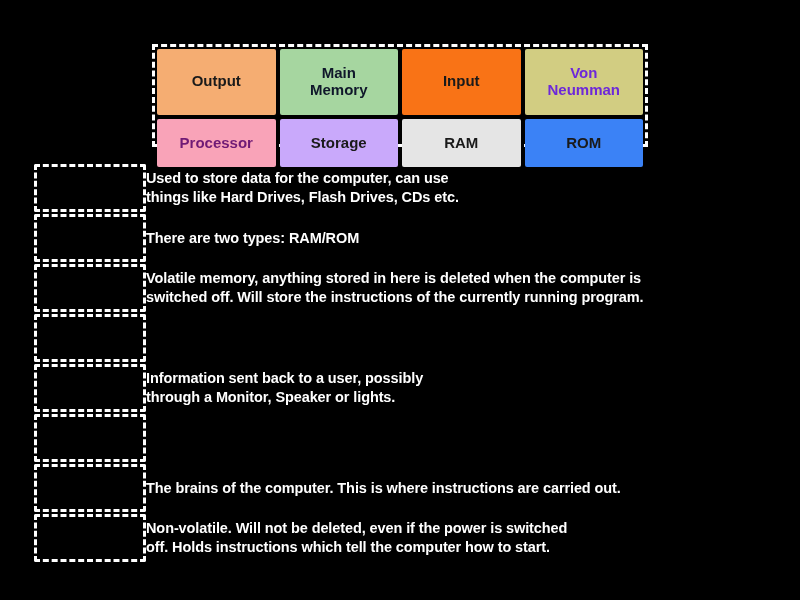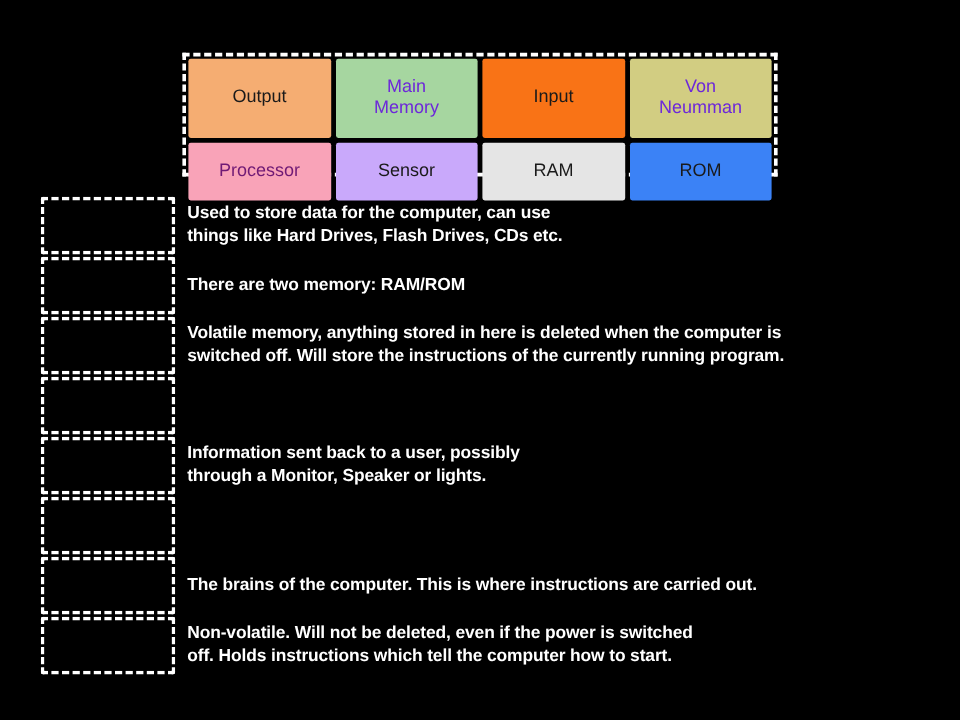--- a/index.html
+++ b/index.html
@@ -42,21 +42,21 @@
     gap: 4px;
   }
   .tile {
     display: flex;
     align-items: center;
     justify-content: center;
     text-align: center;
     color: #1a1a1a;
     font-size: 15px;
     line-height: 1.12;
-    font-weight: 400;
+    font-weight: 700;
     border-radius: 2px;
     cursor: move;
     user-select: none;
     padding: 16px 2px;
     box-sizing: border-box;
     white-space: pre-line;
   }
 
   
   .rows {
@@ -74,60 +74,59 @@
   .dropzone {
     flex: 0 0 auto;
     width: 112px;
     height: 48px;
     border: 3px dashed #ffffff;
     box-sizing: border-box;
     border-radius: 2px;
   }
   .qtext {
     flex: 1 1 auto;
-    margin-left: 10px;
     color: #ffffff;
     font-size: 14.5px;
     font-weight: bold;
     line-height: 1.28;
     white-space: pre-line;
     letter-spacing: -0.1px;
   }
 </style>
 </head>
 <body>
 
 <div id="stage" style="background: rgb(0, 0, 0);">
 
   <div class="tile-tray">
     <div class="tile-grid">
       <div class="tile" style="background: rgb(245, 173, 114); color: rgb(26, 26, 26);">Output</div>
-      <div class="tile" style="background: rgb(166, 214, 160); color: #6d28d9;">Main
+      <div class="tile" style="background: rgb(166, 214, 160); color: #0f172a;">Main
 Memory</div>
       <div class="tile" style="background: #f97316; color: rgb(26, 26, 26);">Input</div>
       <div class="tile" style="background: rgb(210, 205, 130); color: #6d28d9;">Von
 Neumman</div>
       <div class="tile" style="background: rgb(249, 163, 184); color: #701a75;">Processor</div>
-      <div class="tile" style="background: rgb(201, 169, 251); color: rgb(26, 26, 26);">Sensor</div>
+      <div class="tile" style="background: rgb(201, 169, 251); color: rgb(26, 26, 26);">Storage</div>
       <div class="tile" style="background: #e5e5e5; color: rgb(26, 26, 26);">RAM</div>
       <div class="tile" style="background: #3b82f6; color: rgb(26, 26, 26);">ROM</div>
     </div>
   </div>
 
   <div class="rows">
 
     <div class="qrow">
       <div class="dropzone"></div>
       <div class="qtext">Used to store data for the computer, can use
 things like Hard Drives, Flash Drives, CDs etc.</div>
     </div>
 
     <div class="qrow">
       <div class="dropzone"></div>
-      <div class="qtext">There are two memory: RAM/ROM</div>
+      <div class="qtext">There are two types: RAM/ROM</div>
     </div>
 
     <div class="qrow">
       <div class="dropzone"></div>
       <div class="qtext">Volatile memory, anything stored in here is deleted when the computer is
 switched off. Will store the instructions of the currently running program.</div>
     </div>
 
     <div class="qrow">
       <div class="dropzone"></div>

